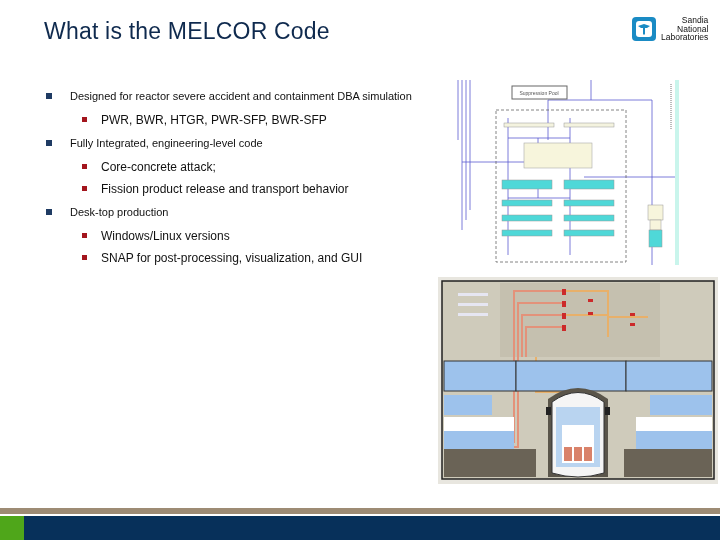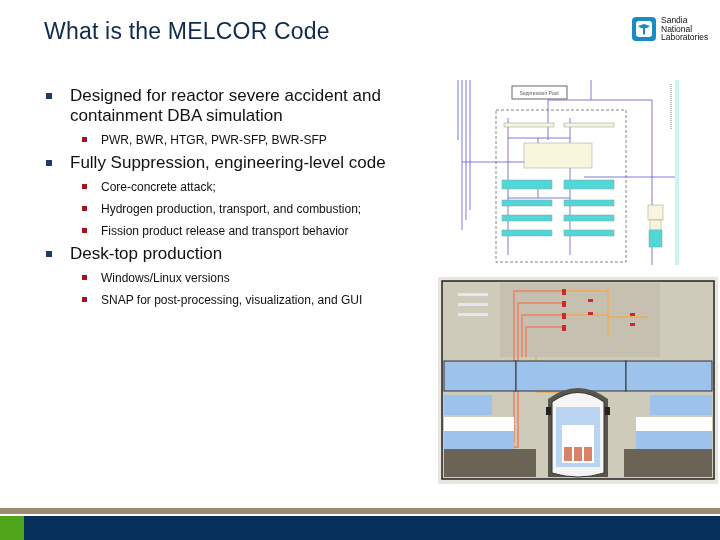--- a/index.html
+++ b/index.html
@@ -1,25 +1,25 @@
 <!DOCTYPE html>
 <html><head>
 <meta charset="utf-8">
 <style>
   html, body { margin:0; padding:0; }
   body { width:720px; height:540px; position:relative; background:#ffffff; overflow:hidden;
          font-family:"Liberation Sans", "DejaVu Sans", sans-serif; }
   .title { position:absolute; left:44px; top:18px; font-size:23px; color:#0f2a4e; letter-spacing:0.2px; }
-  .logo { position:absolute; left:632px; top:16px; display:flex; align-items:center; }
+  .logo { position:absolute; left:632px; top:16px; display:flex; align-items:center;text-align:right; }
   .logo-mark { width:24px; height:24px; border-radius:4px; background:#1a8bc4; position:relative; }
   .logo-mark .inner { position:absolute; left:4px; top:4px; width:16px; height:16px; border-radius:3px; background:#fff; }
   .logo-mark svg { position:absolute; left:4px; top:4px; }
   .logo-text { margin-left:5px; font-size:8.5px; line-height:8.5px; color:#111; font-family:"Liberation Sans", sans-serif; }
   .content { position:absolute; left:44px; top:86px; width:390px; color:#111; }
-  .l1 { position:relative; padding-left:26px; font-size:17px; line-height:20px; margin-bottom:5px; }
+  .l1 { position:relative; padding-left:26px; font-size:11px; line-height:20px; margin-bottom:5px; }
   .l1::before { content:""; position:absolute; left:2px; top:7px; width:6px; height:6px; background:#1f3b63; }
   .l2 { position:relative; padding-left:57px; font-size:12px; line-height:18px; margin-bottom:4px; }
   .l2::before { content:""; position:absolute; left:38px; top:6px; width:5px; height:5px; background:#a3151d; }
   .fig1 { position:absolute; left:452px; top:80px; width:236px; height:185px; background:#fff; }
   .fig2 { position:absolute; left:438px; top:277px; width:280px; height:207px; background:#e8e6df; }
   .footer-line { position:absolute; left:0; top:508px; width:720px; height:6px; background:#9d8b74; }
   .footer-bar { position:absolute; left:0; top:516px; width:720px; height:24px; background:#07305a; }
   .footer-green { position:absolute; left:0; top:516px; width:24px; height:24px; background:#4fa61a; }
 </style>
 </head>
@@ -37,23 +37,22 @@
   <div class="logo-text">
     <div>Sandia</div>
     <div>National</div>
     <div>Laboratories</div>
   </div>
 </div>
 
 <div class="content">
   <div class="l1">Designed for reactor severe accident and containment DBA simulation</div>
   <div class="l2">PWR, BWR, HTGR, PWR-SFP, BWR-SFP</div>
-  <div class="l1">Fully Suppression, engineering-level code</div>
+  <div class="l1">Fully Integrated, engineering-level code</div>
   <div class="l2">Core-concrete attack;</div>
-  <div class="l2">Hydrogen production, transport, and combustion;</div>
   <div class="l2">Fission product release and transport behavior</div>
   <div class="l1">Desk-top production</div>
   <div class="l2">Windows/Linux versions</div>
   <div class="l2">SNAP for post-processing, visualization, and GUI</div>
 </div>
 
 <div class="fig1">
   <svg width="236" height="185" viewBox="0 0 236 185">
     <g stroke="#5a5ad0" stroke-width="0.8" fill="none">
       <line x1="6" y1="0" x2="6" y2="60"></line>

